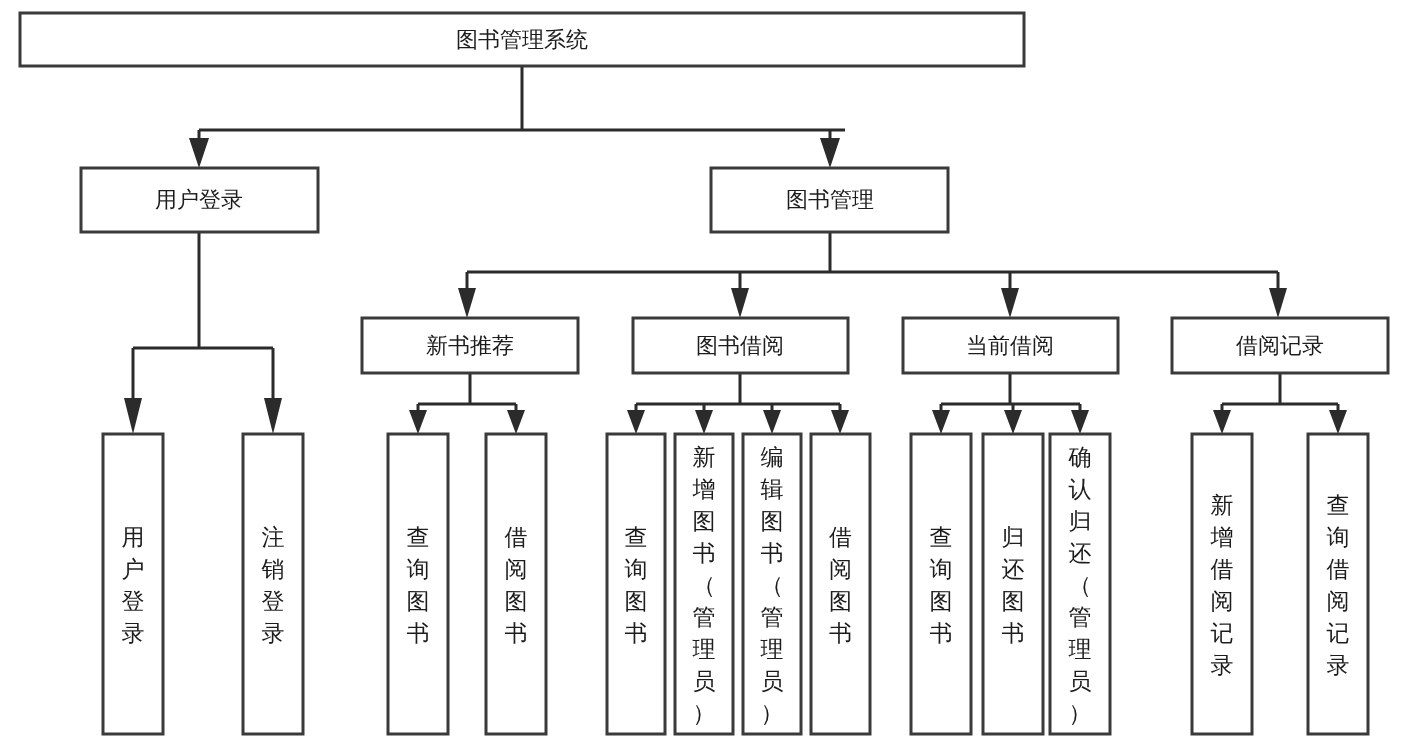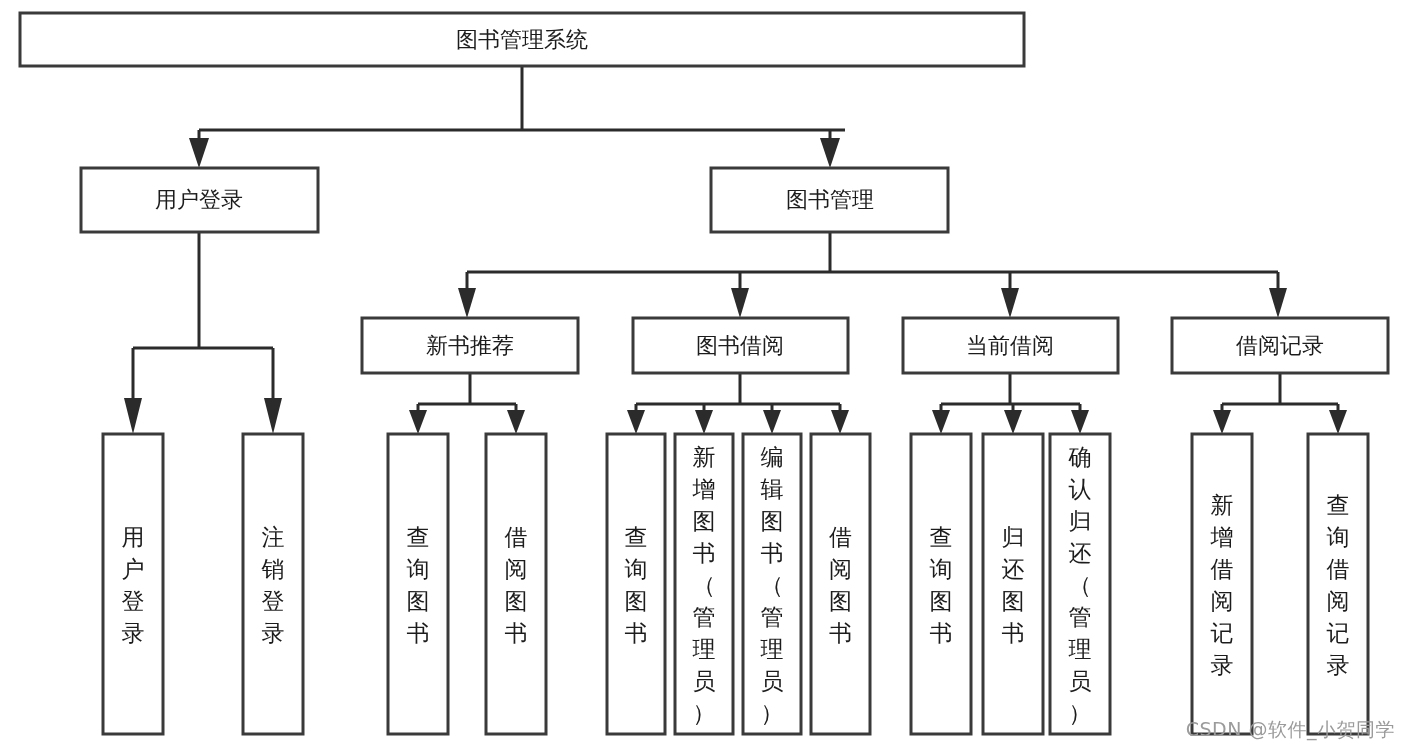--- a/index.html
+++ b/index.html
@@ -229,15 +229,14 @@
           <text class="node-label-v" x="1222" y="512.96"><tspan x="1222">新</tspan><tspan x="1222" dy="32">增</tspan><tspan x="1222" dy="32">借</tspan><tspan x="1222" dy="32">阅</tspan><tspan x="1222" dy="32">记</tspan><tspan x="1222" dy="32">录</tspan></text>
         </g>
         <g>
           <rect class="node-rect" x="1308" y="434" width="60" height="300"></rect>
           <text class="node-label-v" x="1338" y="512.96"><tspan x="1338">查</tspan><tspan x="1338" dy="32">询</tspan><tspan x="1338" dy="32">借</tspan><tspan x="1338" dy="32">阅</tspan><tspan x="1338" dy="32">记</tspan><tspan x="1338" dy="32">录</tspan></text>
         </g>
       </g>
 
   </svg>
 
-  <div class="watermark-text">CSDN @软件_小贺同学</div>
 
 </div>
 
 </body></html>

